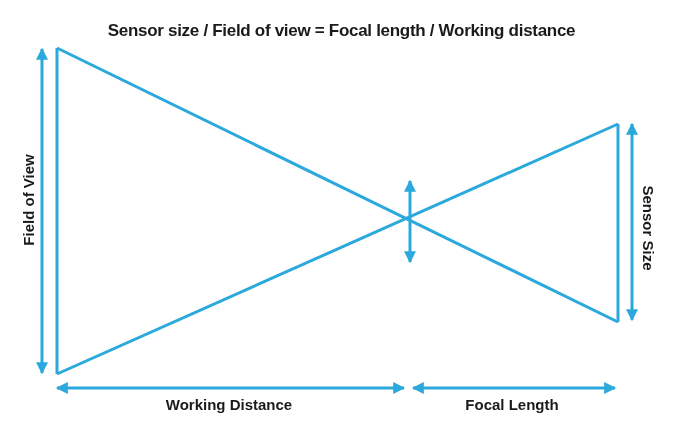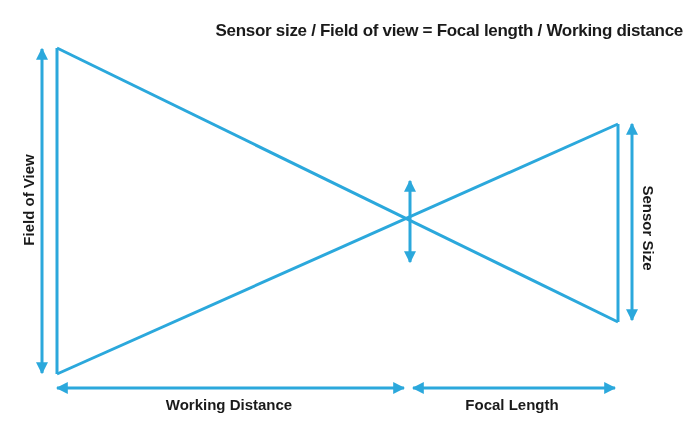--- a/index.html
+++ b/index.html
@@ -27,21 +27,21 @@
   }
   .diagram-svg line{
     stroke:var(--line);
     stroke-width:3;
     stroke-linecap:butt;
   }
   .title{
     position:absolute;
     left:0;right:0;
     top:21px;
-    text-align:right;
+    text-align:center;
     font-size:17px;
     font-weight:bold;
     letter-spacing:-0.3px;
     color:var(--text);
     white-space:nowrap;
   }
   .lbl{
     position:absolute;
     font-size:15px;
     font-weight:bold;

